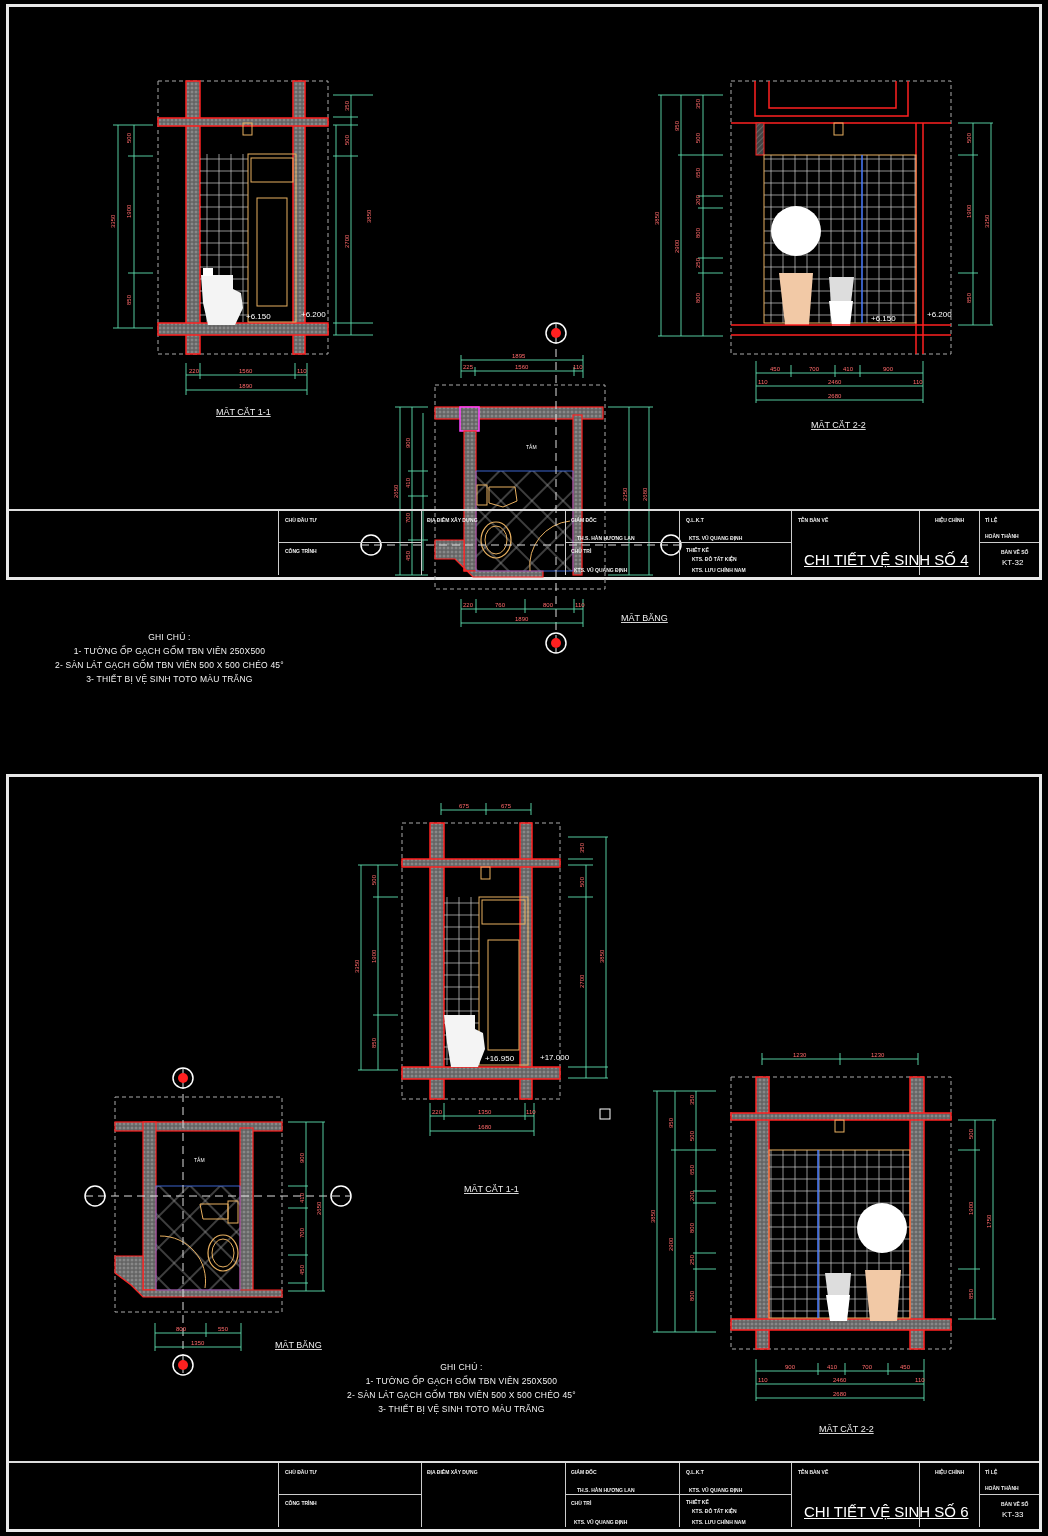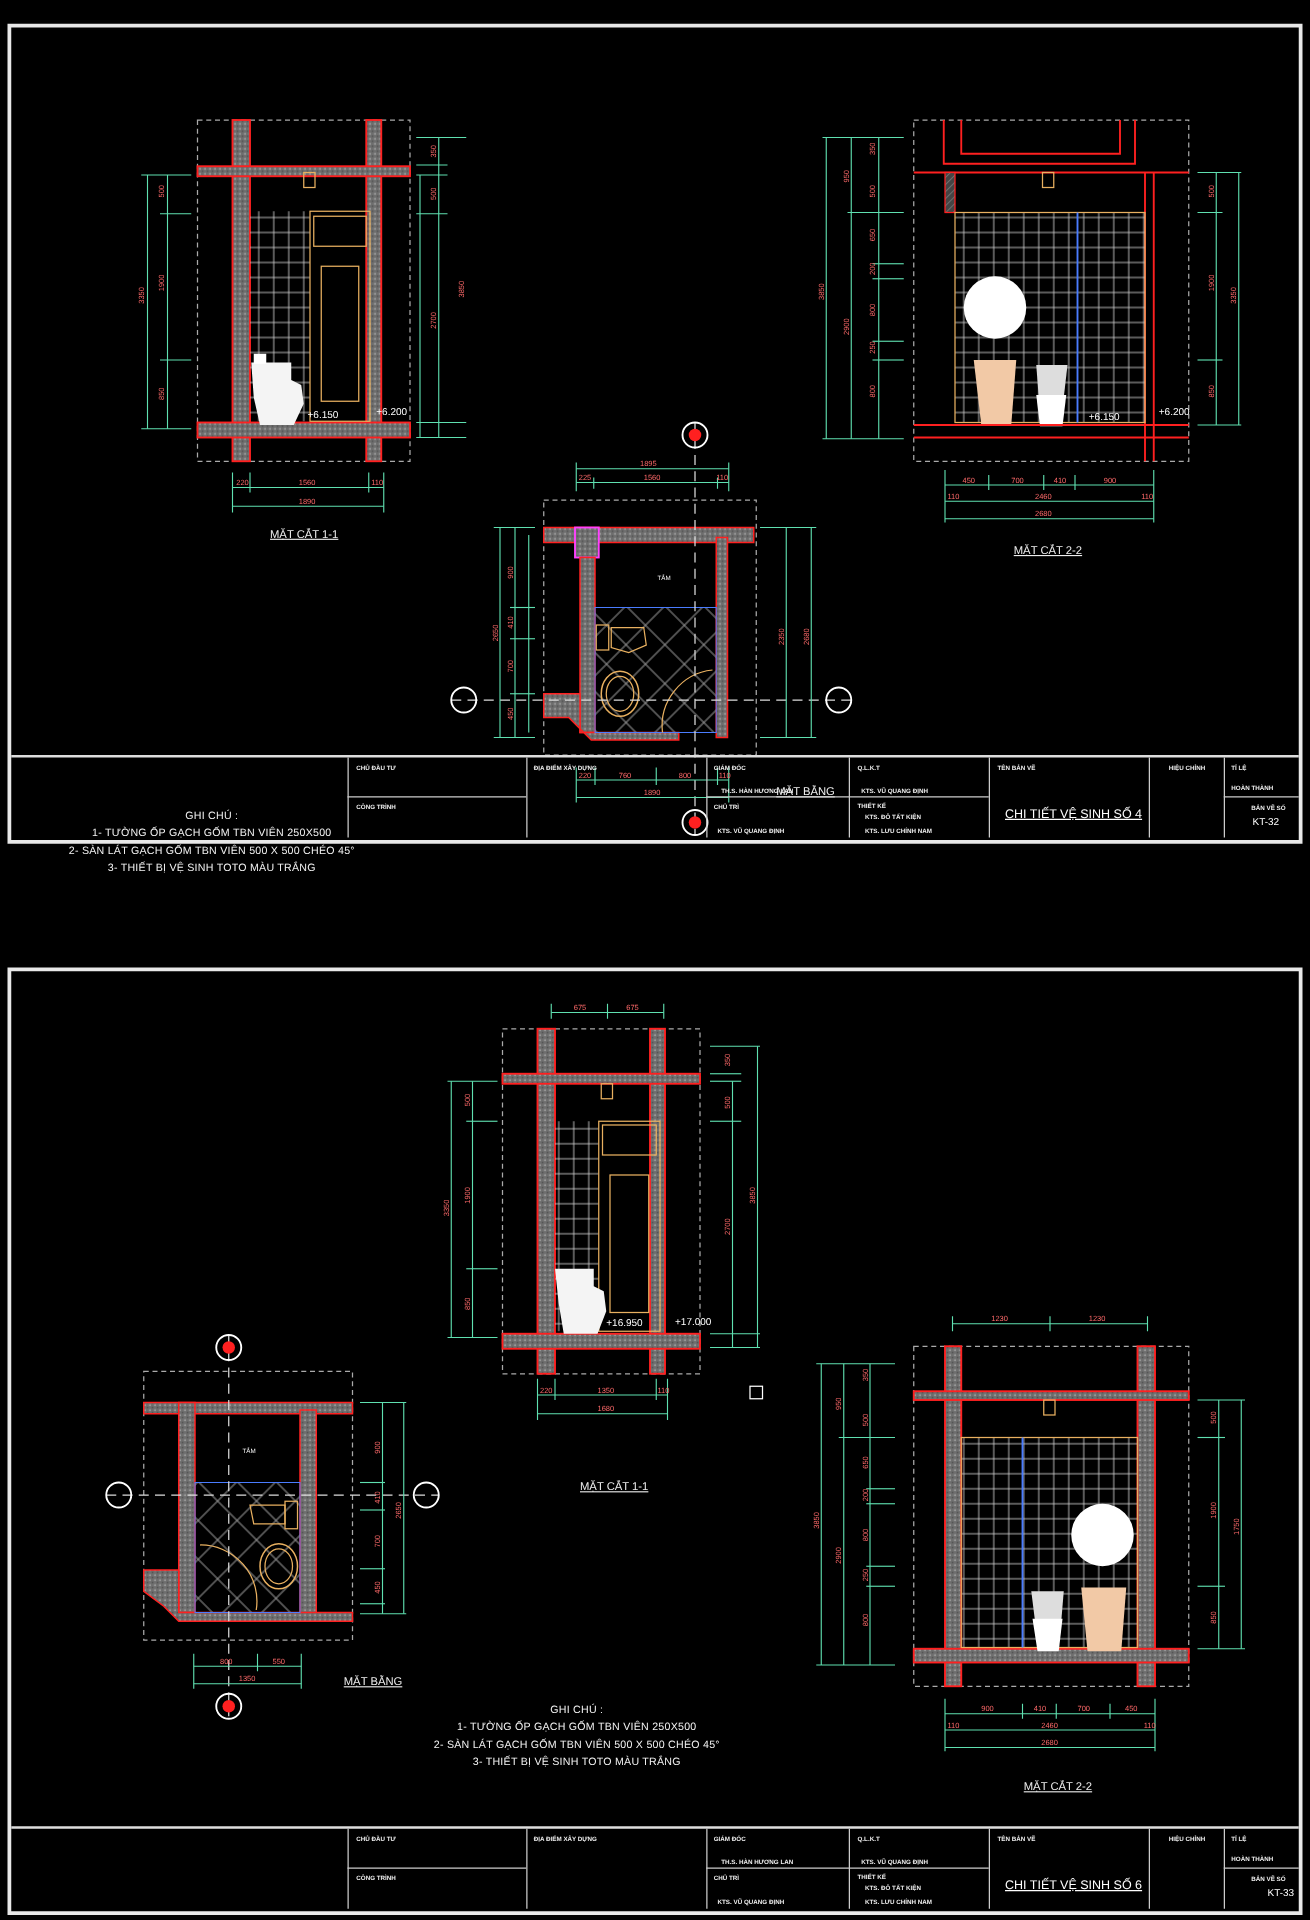--- a/index.html
+++ b/index.html
@@ -1,28 +1,28 @@
 <!DOCTYPE html>
 <html><head>
 <meta charset="utf-8">
 <style>
   html,body{margin:0;padding:0;background:#000;}
   body{width:1048px;height:1536px;position:relative;overflow:hidden;font-family:"Liberation Sans",sans-serif;color:#fff;}
   .sheet{position:absolute;left:6px;width:1036px;border:3px solid #e8e8e8;box-sizing:border-box;background:#000;}
-  .sheet.top{top:19px;height:656px;}
+  .sheet.top{top:4px;height:576px;}
   .sheet.bottom{top:774px;height:758px;}
   svg.draw{position:absolute;left:0;top:0;}
   .notes{position:absolute;font-size:8.5px;line-height:14px;color:#f2f2f2;letter-spacing:0.2px;}
   .notes div{white-space:nowrap;text-align:center;}
   .title-block{position:absolute;left:0;right:0;bottom:0;height:66px;border-top:2px solid #ddd;}
   .tb-cell{position:absolute;border-left:1.5px solid #ccc;box-sizing:border-box;}
   .tb-hline{position:absolute;border-top:1.5px solid #ccc;}
   .tb-label{position:absolute;font-size:5px;font-weight:bold;color:#eee;white-space:nowrap;}
   .tb-name{position:absolute;font-size:5px;font-weight:bold;color:#eee;white-space:nowrap;}
-  .dwg-name{position:absolute;font-size:10px;text-decoration:underline;color:#fff;white-space:nowrap;}
+  .dwg-name{position:absolute;font-size:15px;text-decoration:underline;color:#fff;white-space:nowrap;}
   .sheet-no{position:absolute;font-size:8px;color:#fff;white-space:nowrap;}
   .lbl-sec{font-size:9px;text-decoration:underline;fill:#eee;}
 </style>
 </head>
 <body>
 
 <svg width="0" height="0" style="position:absolute">
   <defs>
     <pattern id="hatch" width="4" height="4" patternUnits="userSpaceOnUse">
       <rect width="4" height="4" fill="#6e6e6e"></rect>
@@ -518,15 +518,15 @@
     <span class="tb-name" style="left:680px;top:24px;">KTS. VŨ QUANG ĐỊNH</span>
     <span class="tb-label" style="left:677px;top:36px;">THIẾT KẾ</span>
     <span class="tb-name" style="left:683px;top:45px;">KTS. ĐỖ TẤT KIỆN</span>
     <span class="tb-name" style="left:683px;top:56px;">KTS. LƯU CHÍNH NAM</span>
     <span class="tb-label" style="left:789px;top:6px;">TÊN BẢN VẼ</span>
     <span class="dwg-name" style="left:795px;top:40px;text-decoration:underline;">CHI TIẾT VỆ SINH SỐ 6</span>
     <span class="tb-label" style="left:926px;top:6px;">HIỆU CHỈNH</span>
     <span class="tb-label" style="left:976px;top:6px;">TỈ LỆ</span>
     <span class="tb-label" style="left:976px;top:22px;">HOÀN THÀNH</span>
     <span class="tb-label" style="left:992px;top:38px;">BẢN VẼ SỐ</span>
-    <span class="sheet-no" style="left:993px;top:47px;margin-left:12px;">KT-33</span>
+    <span class="sheet-no" style="left:993px;top:47px;">KT-33</span>
   </div>
 </div>
 
 </body></html>

